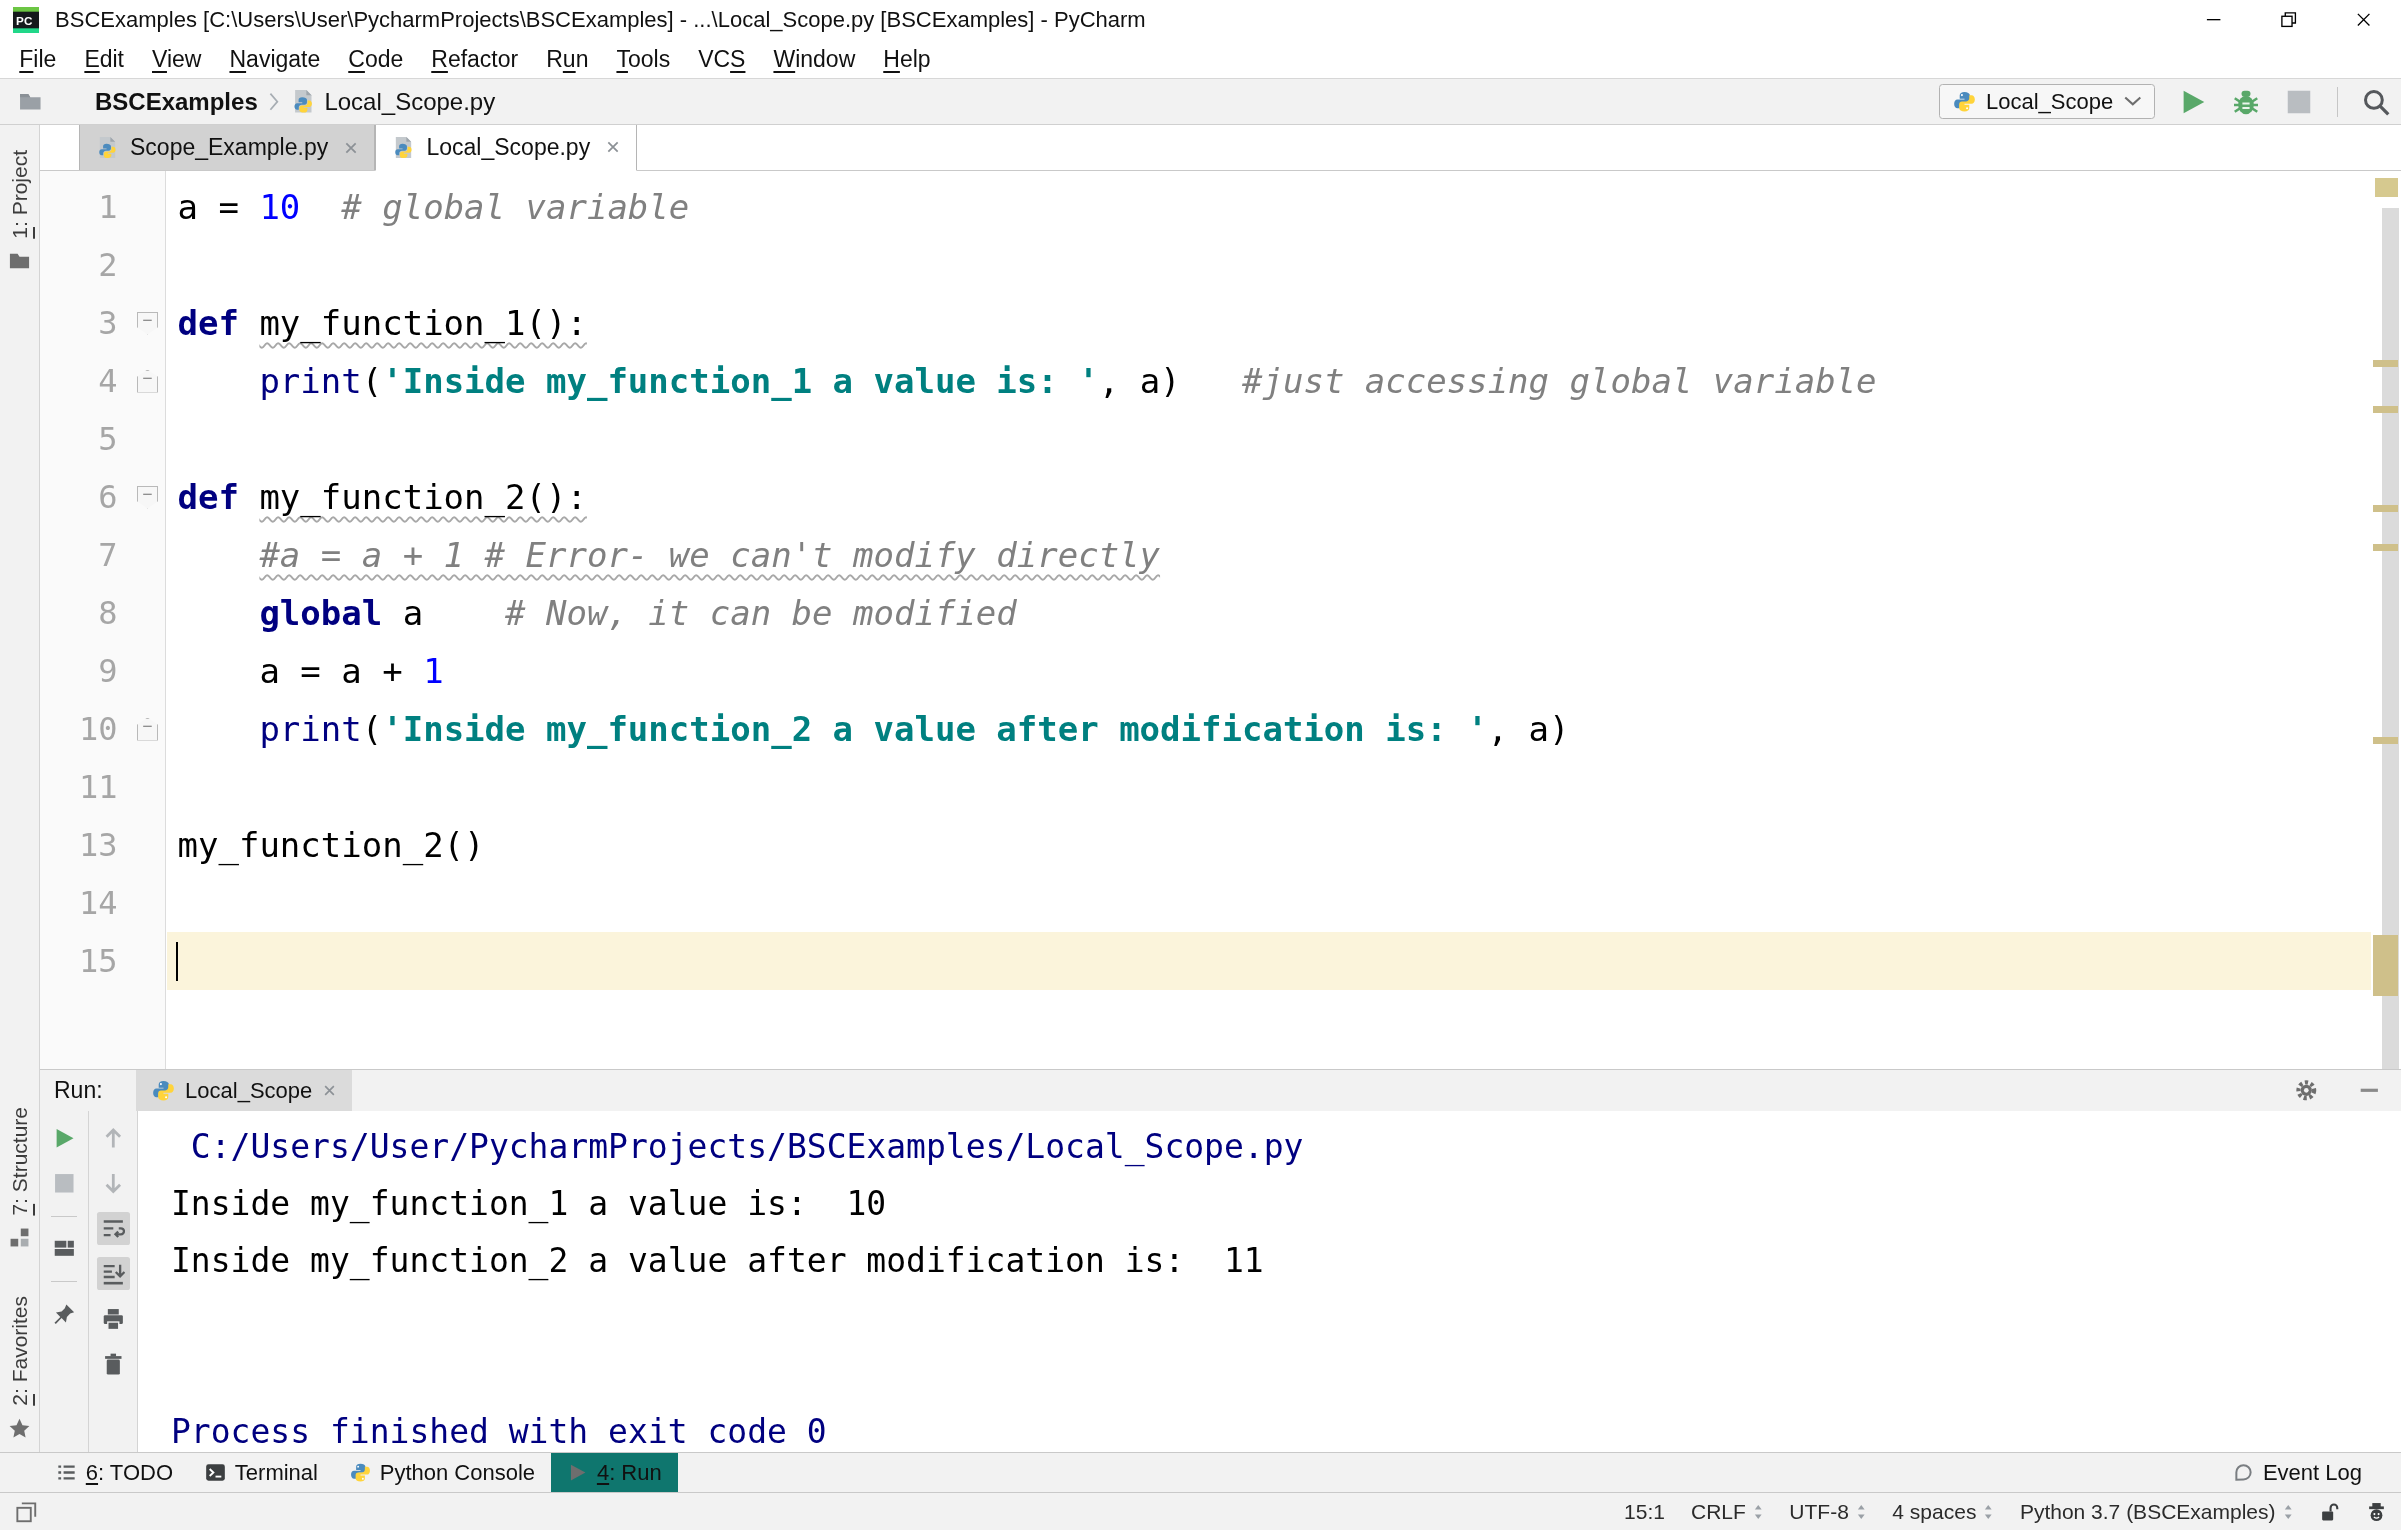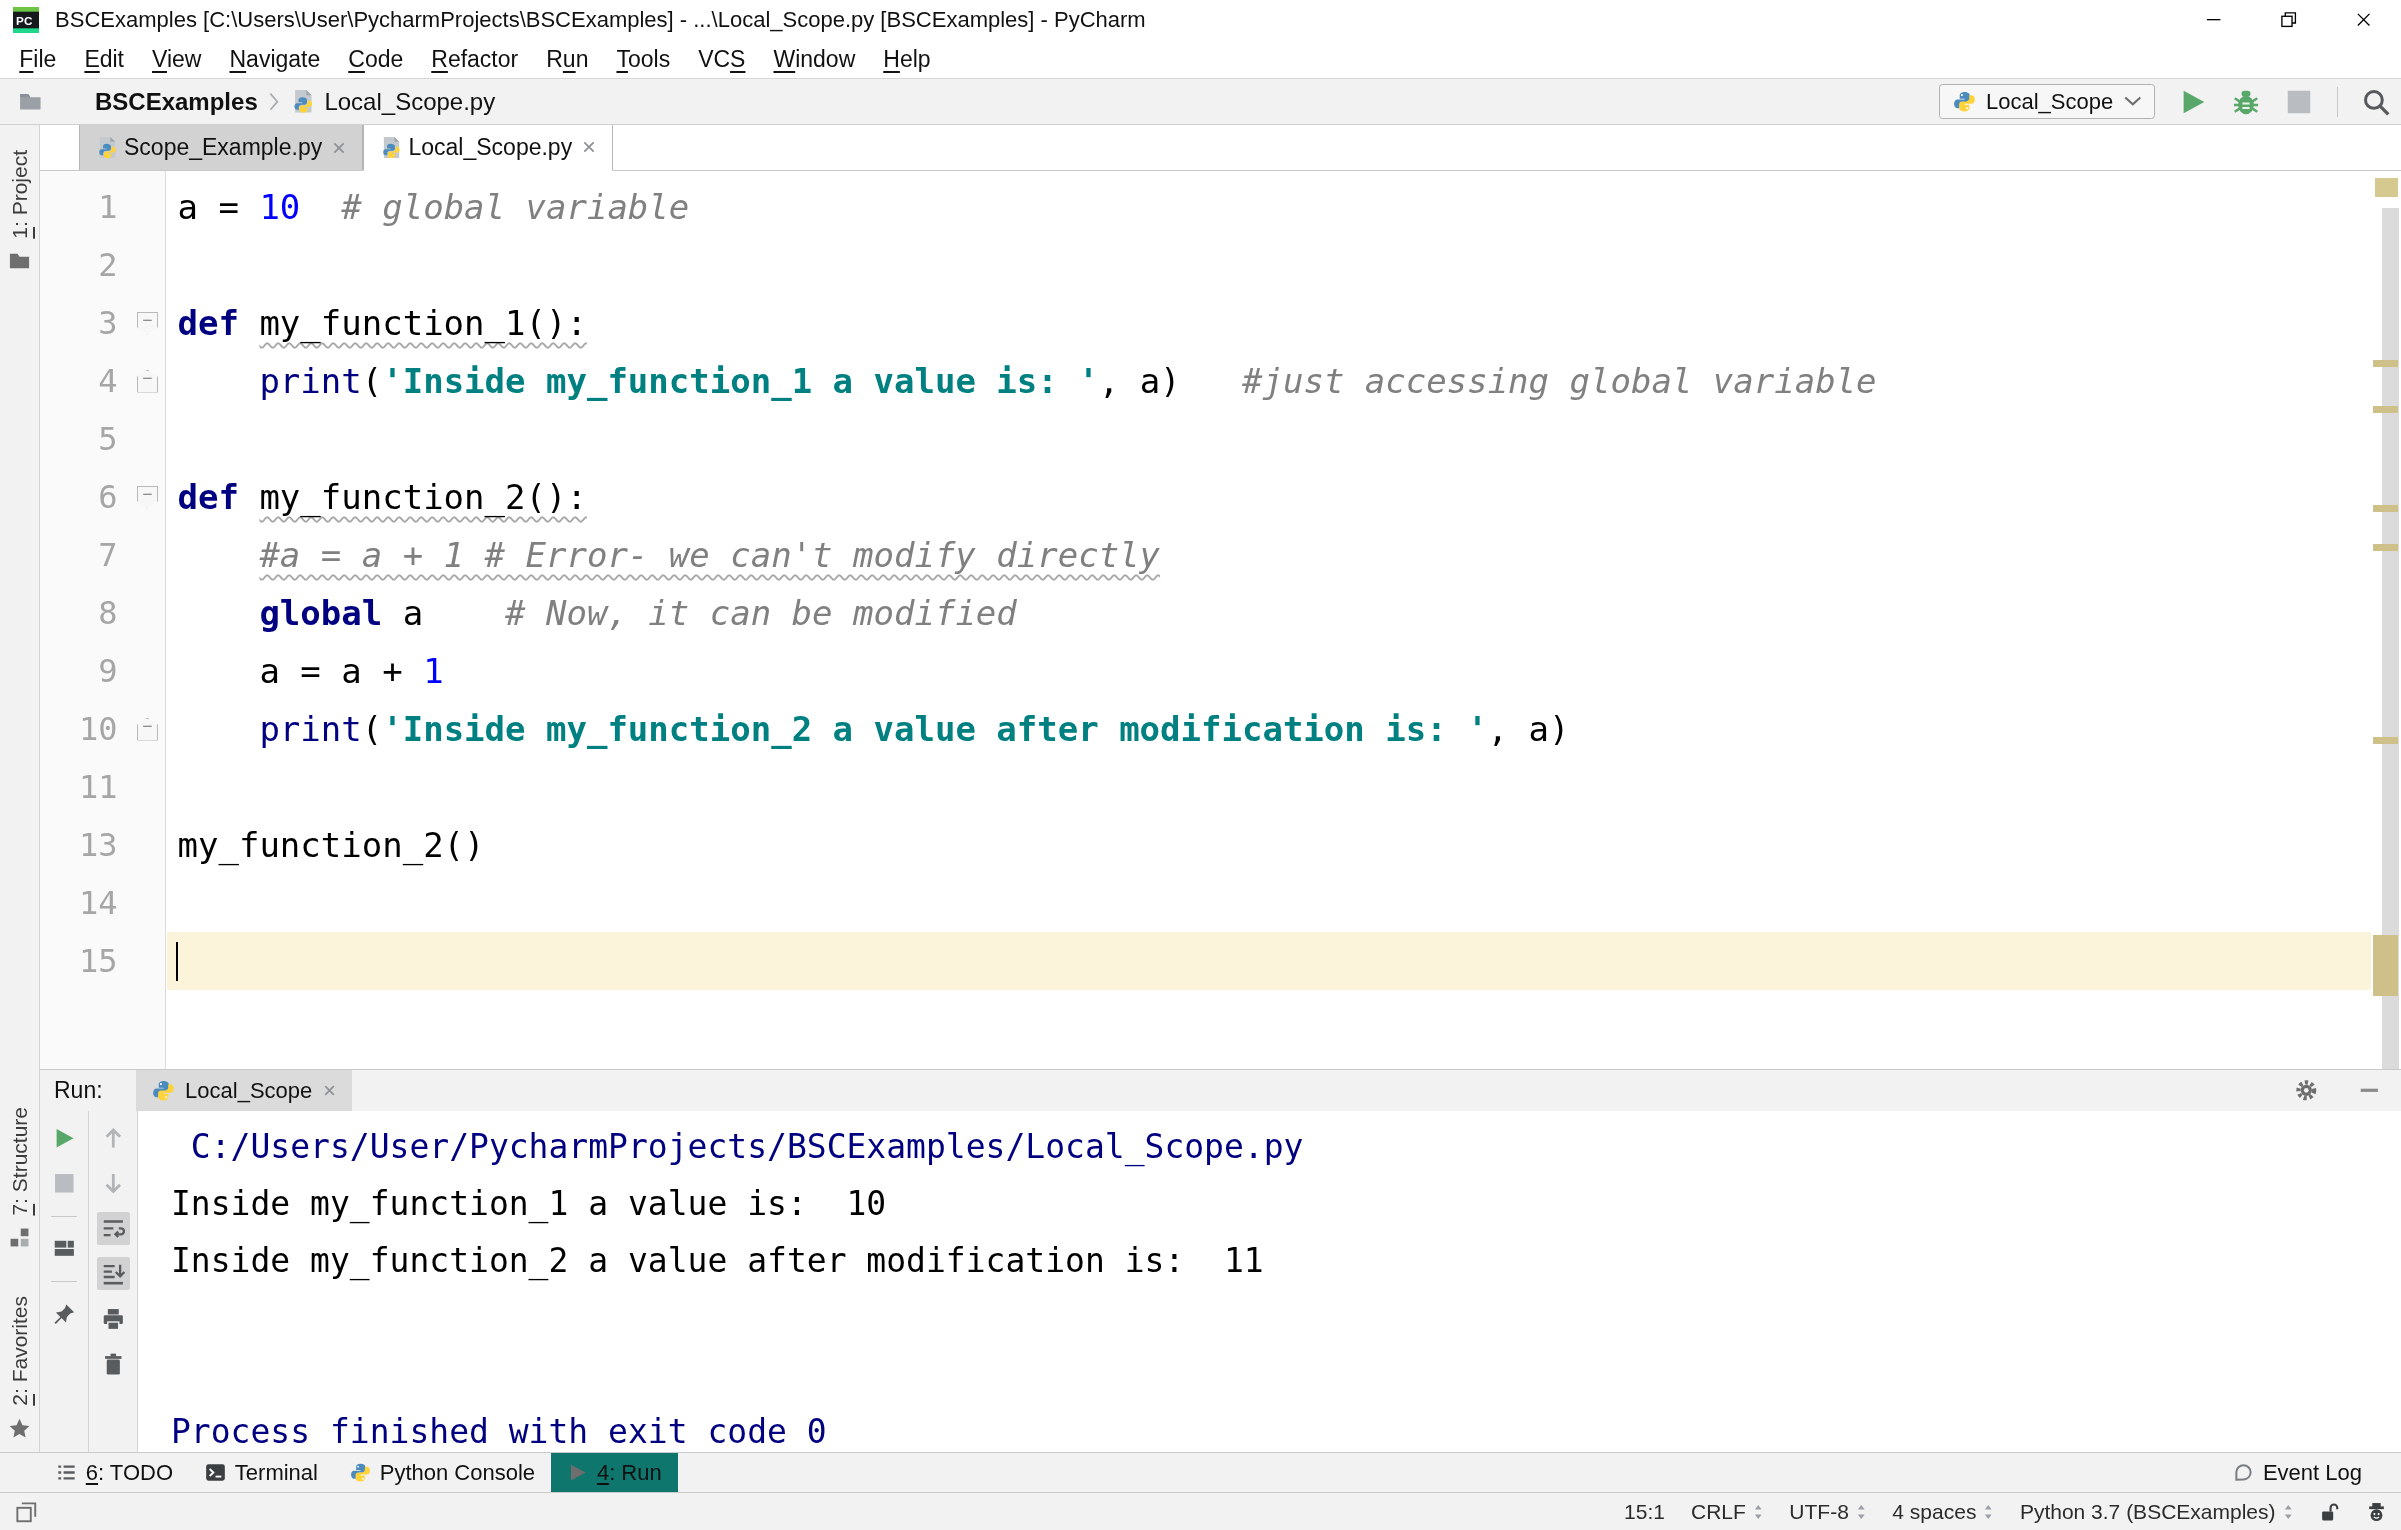--- a/index.html
+++ b/index.html
@@ -41,21 +41,21 @@
   .left-strip { width:40px; background:#f2f2f2; border-right:0.9px solid #d4d4d4; display:flex; flex-direction:column; align-items:center; justify-content:space-between; padding:24.6px 0 12.3px 0; }
   .strip-group { display:flex; flex-direction:column; align-items:center; gap:10.5px; }
   .strip-bottom { display:flex; flex-direction:column; align-items:center; gap:47px; }
   .vlabel { writing-mode:vertical-rl; transform:rotate(180deg); font-size:21px; color:#3c3c3c; white-space:nowrap; }
   .strip-icon { width:23px; height:23px; }
 
   .center { flex:1 1 auto; display:flex; flex-direction:column; min-width:0; }
 
   
   .tabbar { height:46px; background:#fff; border-bottom:0.9px solid #c9c9c9; display:flex; align-items:stretch; padding-left:39px; flex:0 0 auto; }
-  .etab { display:flex; align-items:center; gap:5px; padding:0 16px; font-size:23px; color:#111; background:#d2d2d2; border-right:0.9px solid #b5b5b5; border-left:0.9px solid #b5b5b5; }
+  .etab { display:flex; align-items:center; gap:11px; padding:0 16px; font-size:23px; color:#111; background:#d2d2d2; border-right:0.9px solid #b5b5b5; border-left:0.9px solid #b5b5b5; }
   .etab.active { background:#fff; margin-bottom:-0.9px; border-bottom:0.9px solid #fff; }
   .etab .close { width:14px; height:14px; margin-left:5.3px; }
 
   
   .editor { position:relative; height:898px; background:#fff; overflow:hidden; flex:0 0 auto; }
   .gutter-bg { position:absolute; left:0; top:0; bottom:0; width:126px; background:#fafafa; border-right:0.9px solid #dcdcdc; }
   .code-rows { position:relative; padding-top:7px; margin-right:30px; }
   .code-row { display:flex; height:58px; align-items:stretch; }
   .lnum { width:88px; flex:0 0 auto; text-align:right; padding-right:10.5px; font-family:"DejaVu Sans Mono", monospace; font-size:32px; line-height:58px; color:#a6a6a6; }
   .foldcol { width:39px; flex:0 0 auto; display:flex; align-items:center; justify-content:center; }

